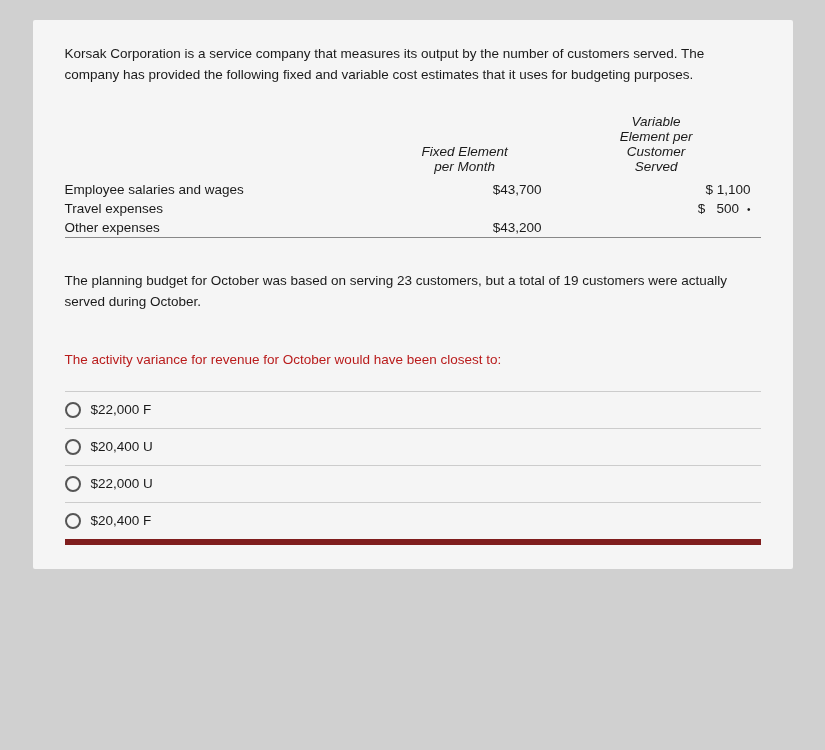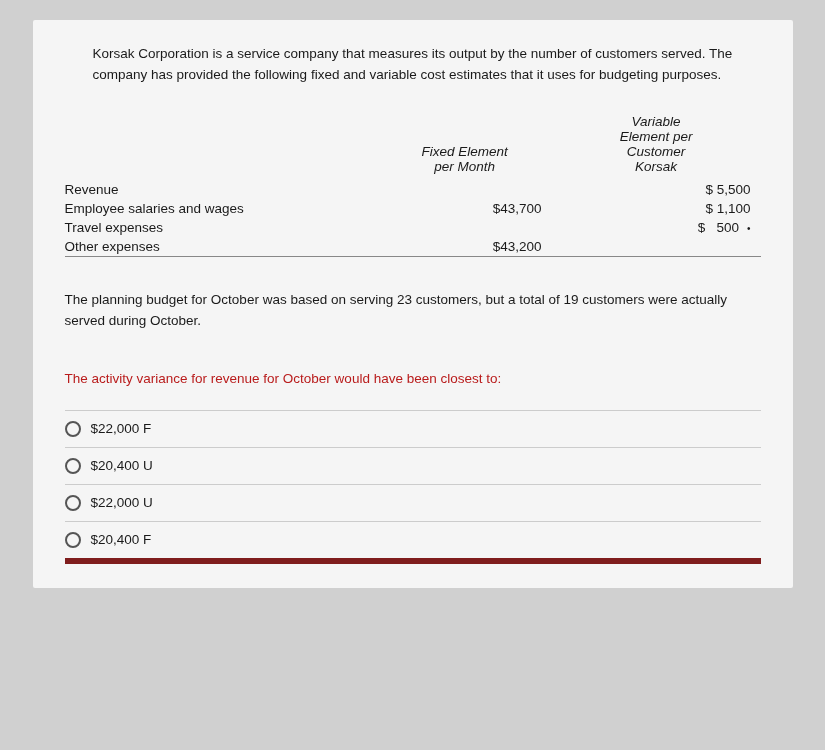--- a/index.html
+++ b/index.html
@@ -25,21 +25,20 @@
       width: 760px;
       padding: 24px 32px 24px 32px;
       border-radius: 2px;
     }
 
     .intro-text {
       font-size: 13.5px;
       line-height: 1.55;
       color: #1a1a1a;
       margin-bottom: 28px;
-      margin-left: 28px;
     }
 
     .table-section {
       margin-bottom: 24px;
     }
 
     .cost-table {
       width: 100%;
       border-collapse: collapse;
     }
@@ -169,31 +168,26 @@
             <div class="header-line">
               <span>Fixed Element</span>
               <span>per Month</span>
             </div>
           </th>
           <th class="variable-col">
             <div class="header-line">
               <span>Variable</span>
               <span>Element per</span>
               <span>Customer</span>
-              <span>Korsak</span>
+              <span>Served</span>
             </div>
           </th>
         </tr>
       </thead>
       <tbody>
-        <tr>
-          <td class="label-col">Revenue</td>
-          <td class="fixed-col"></td>
-          <td class="variable-col">$ 5,500</td>
-        </tr>
         <tr>
           <td class="label-col">Employee salaries and wages</td>
           <td class="fixed-col">$43,700</td>
           <td class="variable-col">$ 1,100</td>
         </tr>
         <tr>
           <td class="label-col">Travel expenses</td>
           <td class="fixed-col"></td>
           <td class="variable-col"><span>$&nbsp;&nbsp; 500</span><span style="font-size:10px; margin-left:8px;">•</span></td>
         </tr>

